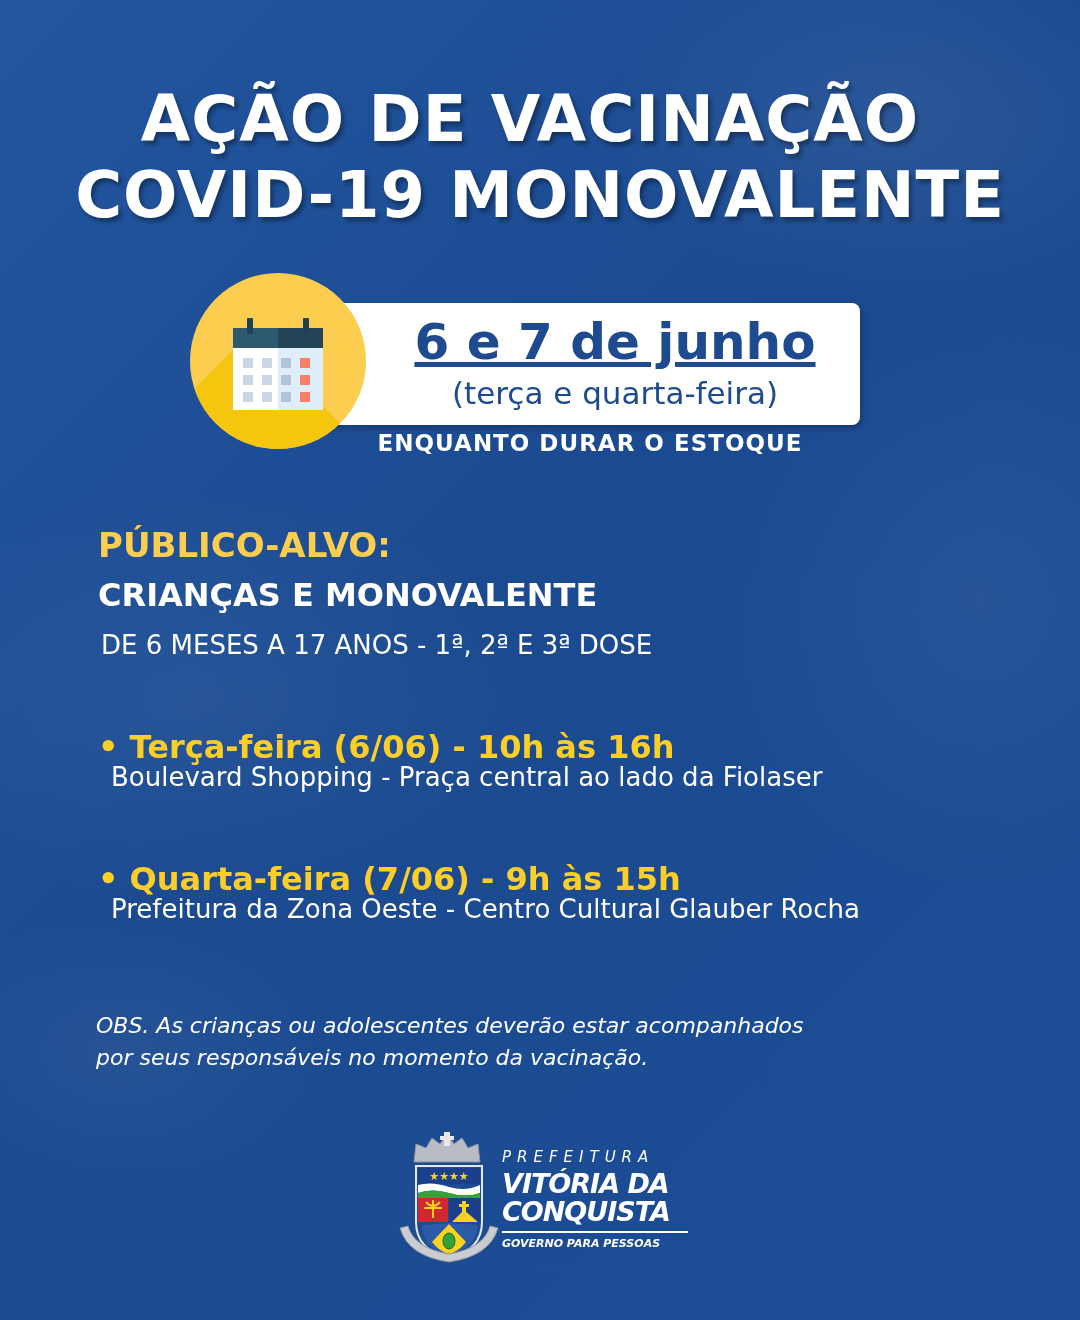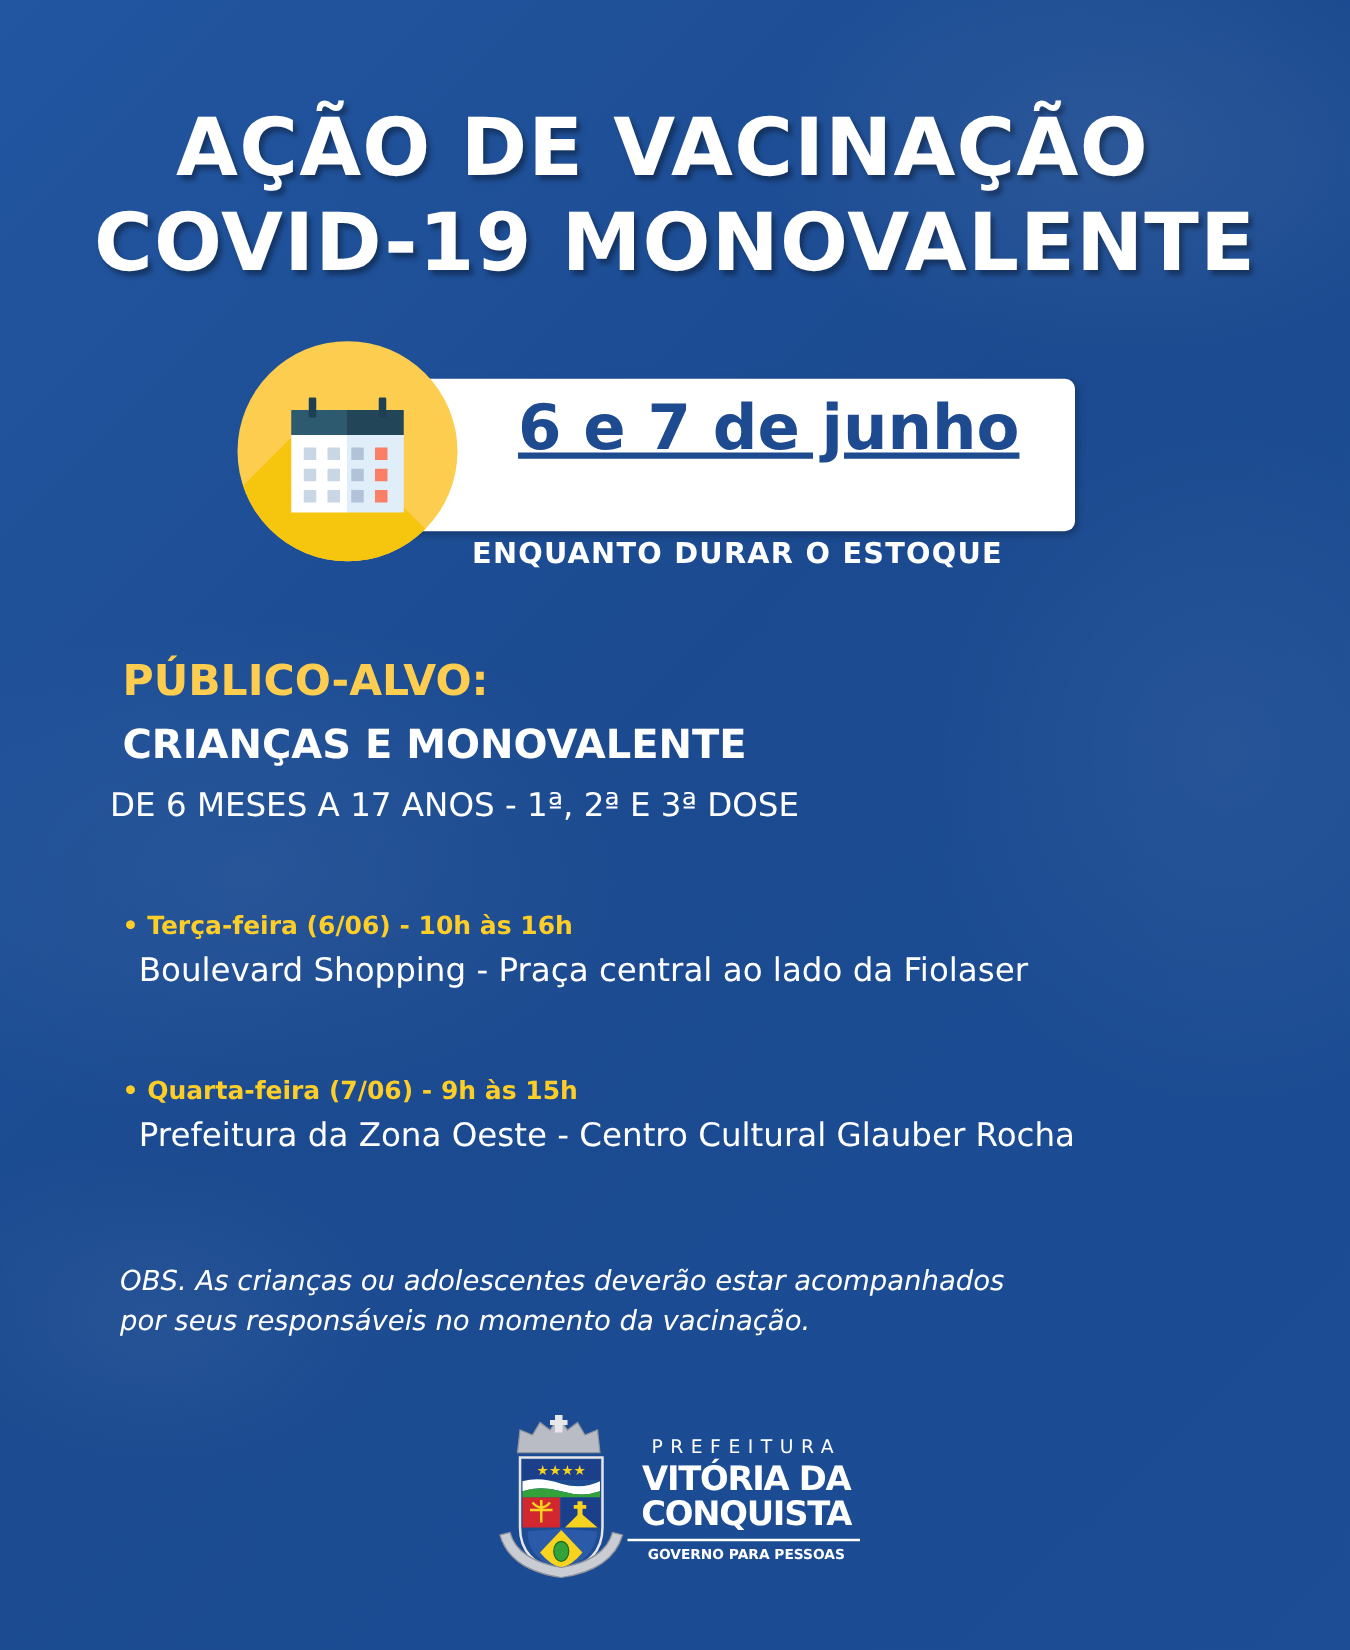--- a/index.html
+++ b/index.html
@@ -75,55 +75,56 @@
   .h-yellow {
     position: absolute; left: 98px; top: 525px;
     color: #fdcd4f; font-weight: 900; font-size: 34px;
     font-family: "DejaVu Sans", sans-serif;
   }
   .h-white {
     position: absolute; left: 98px; top: 576px;
     font-weight: 900; font-size: 32px; font-family: "DejaVu Sans", sans-serif;
   }
   .ages {
-    position: absolute; left: 88px; top: 630px; font-size: 26px;
+    position: absolute; left: 101px; top: 630px; font-size: 26px;
     font-family: "DejaVu Sans", sans-serif;
   }
   .sched-day {
-    position: absolute; left: 98px; color: #fdcd28; font-weight: 700; font-size: 20px;
+    position: absolute; left: 98px; color: #fdcd28; font-weight: 700; font-size: 32px;
     font-family: "DejaVu Sans", sans-serif;
     text-align: right;
   }
   .sched-place {
     position: absolute; left: 98px; font-size: 26px; font-family: "DejaVu Sans", sans-serif; margin-left: 13px;
   }
   .obs {
     position: absolute; left: 96px; top: 1010px; width: 900px;
     font-style: italic; font-size: 22px; line-height: 32px;
     font-family: "DejaVu Sans", sans-serif;
   }
   .logo { position: absolute; left: 392px; top: 1130px; width: 300px; height: 135px; }
   .crest { position: absolute; left: 0; top: 0; width: 110px; height: 135px; }
-  .logo-txt { position: absolute; left: 110px; top: 18px; width: 190px; text-align: center; }
+  .logo-txt { position: absolute; left: 110px; top: 18px; width: 190px; text-align: left; font-style: italic; }
   .lt1 { font-size: 15px; letter-spacing: 6px; font-weight: 400; font-family: "DejaVu Sans", sans-serif; }
   .lt2, .lt3 { font-size: 27px; font-weight: 900; line-height: 28px; font-family: "DejaVu Sans", sans-serif; letter-spacing: -1px; }
   .lt2 { margin-top: 4px; }
   .logo-rule { height: 2px; background: #ffffff; margin: 5px 0 4px 0; width: 186px; }
   .lt4 { font-size: 11px; font-weight: 700; font-family: "DejaVu Sans", sans-serif; }
 </style>
 </head>
 <body>
 
 <div class="bg"></div>
 
 <div class="title l1">AÇÃO DE VACINAÇÃO</div>
 <div class="title l2">COVID-19 MONOVALENTE</div>
 
 <div class="date-box">
   <div class="date-main">6 e 7 de junho</div>
+  <div class="date-sub">(terça e quarta-feira)</div>
 </div>
 
 <div class="cal-circle">
   <div class="cal-shadow"></div>
   <div class="cal">
     <div class="head"></div>
     <div class="body"></div>
     <div class="ring" style="left:14px"></div>
     <div class="ring" style="left:70px"></div>
     <div class="cell" style="left:10px;top:40px"></div>

